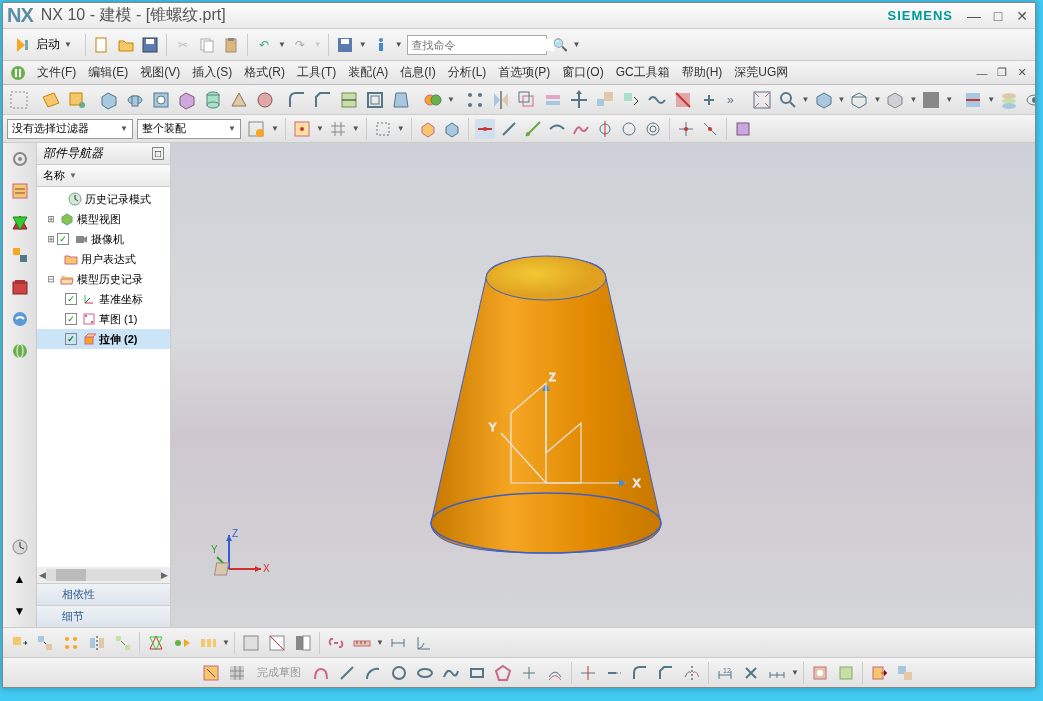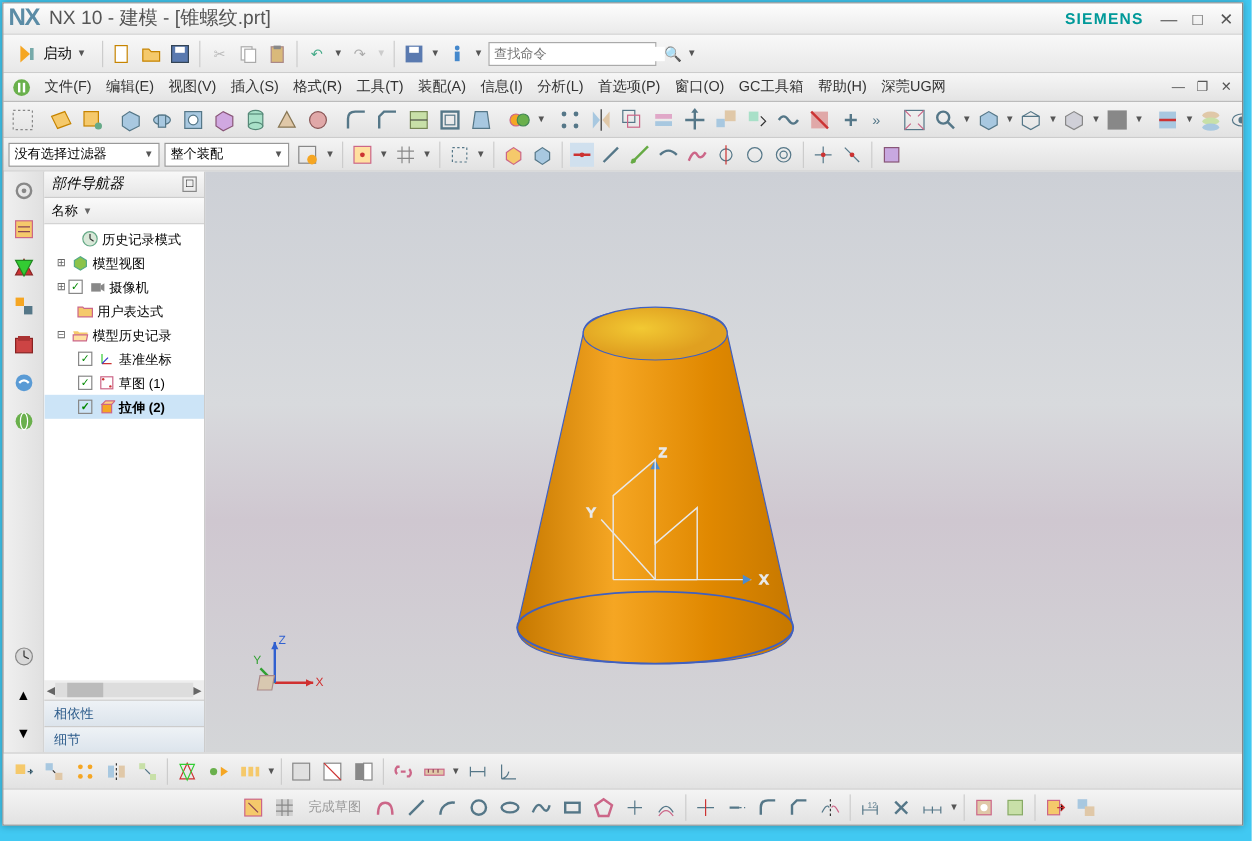--- a/index.html
+++ b/index.html
@@ -50,21 +50,21 @@
 .nav-col-header { height: 22px; background: linear-gradient(#fafafa, #eaeaea); border-bottom: 1px solid #ccc; padding: 0 6px; display: flex; align-items: center; font-size: 11px; }
 .nav-tree { flex: 1; background: #fff; overflow: auto; padding: 2px 0; font-size: 11px; }
 .tree-row { display: flex; align-items: center; height: 20px; padding: 0 4px; cursor: pointer; white-space: nowrap; }
 .tree-exp { width: 12px; text-align: center; color: #666; font-size: 9px; }
 .tree-ico { width: 16px; height: 16px; margin: 0 2px; display: inline-flex; align-items: center; justify-content: center; }
 .tree-chk { width: 12px; height: 12px; border: 1px solid #888; margin-right: 2px; display: inline-flex; align-items: center; justify-content: center; font-size: 9px; color: #080; }
 .tree-row.selected { background: #cce4f7; }
 .nav-scroll { height: 16px; background: #eee; display: flex; align-items: center; padding: 0 2px; }
 .nav-scroll-track { background: #ddd; height: 12px; width: 100%; position: relative; }
 .nav-scroll-thumb { background: #bbb; height: 12px; width: 30px; position: absolute; left: 10px; }
-.nav-section { height: 22px; background: linear-gradient(#eef2f6, #dce4ec); border-top: 1px solid #ccc; padding: 0 8px; display: flex; align-items: center; color: #2a5a8a; font-size: 11px; cursor: pointer; text-align: center; }
+.nav-section { height: 22px; background: linear-gradient(#eef2f6, #dce4ec); border-top: 1px solid #ccc; padding: 0 25px; display: flex; align-items: center; color: #2a5a8a; font-size: 11px; cursor: pointer; text-align: center; }
 
 
 .viewport { flex: 1; background: linear-gradient(#cdd0d6 0%, #d8dadd 40%, #cfc7d0 60%, #d4d6d8 100%); position: relative; overflow: hidden; }
 .cone-shape { position: absolute; left: 240px; top: 90px; }
 .triad { position: absolute; left: 40px; bottom: 40px; }
 
 
 .bottom-tb { height: 30px; background: linear-gradient(#f4f4f4, #e2e2e2); border-top: 1px solid #ccc; display: flex; align-items: center; padding: 0 4px; gap: 2px; overflow: hidden; }
 .bottom-tb .ico { width: 24px; height: 24px; display: inline-flex; align-items: center; justify-content: center; cursor: pointer; flex-shrink: 0; }
 

